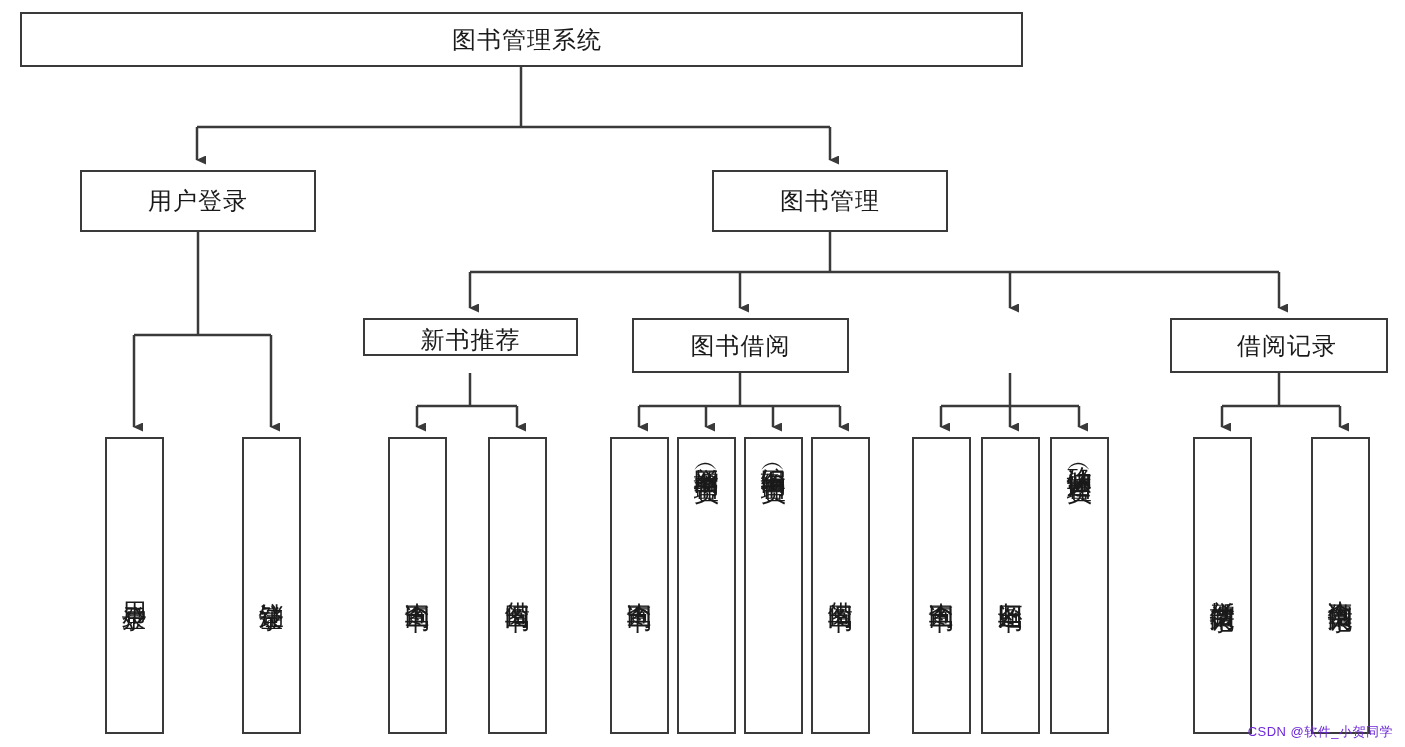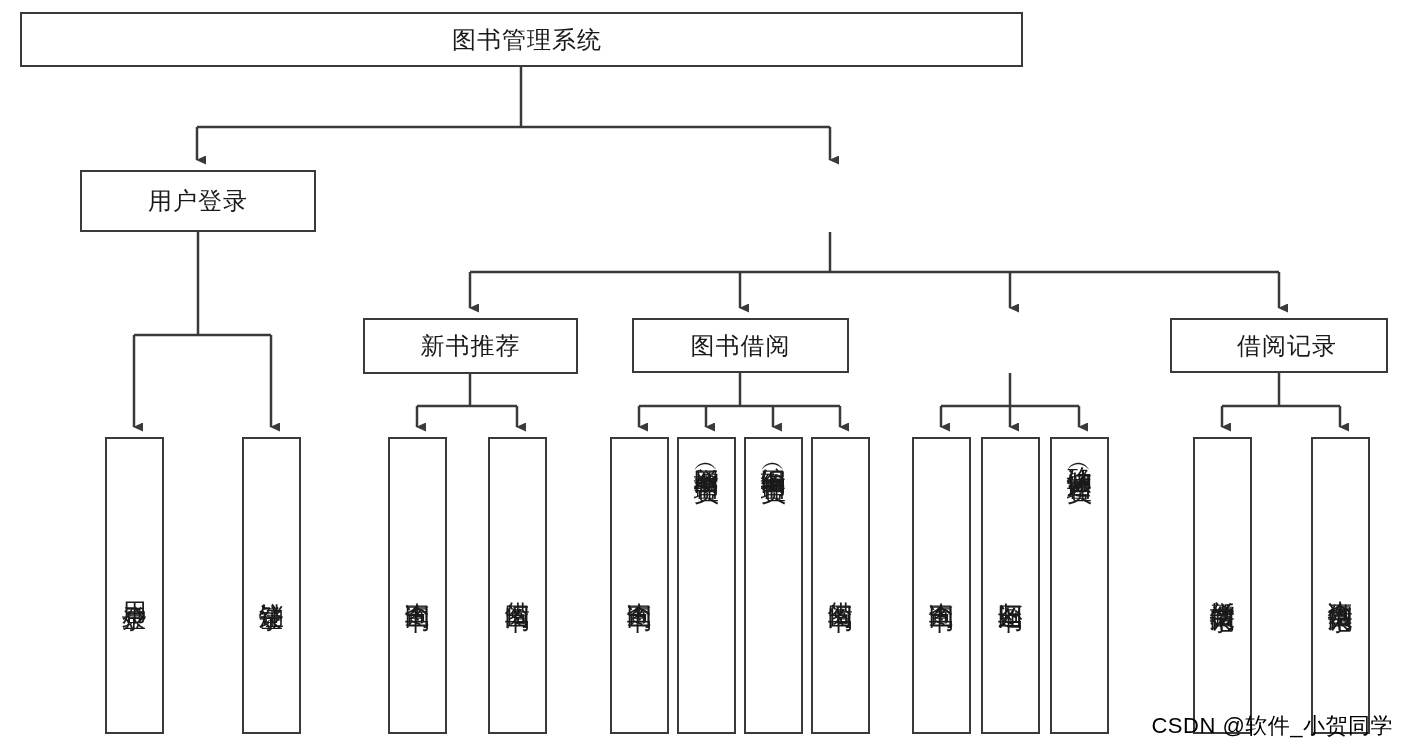--- a/index.html
+++ b/index.html
@@ -62,22 +62,22 @@
     white-space: nowrap;
   }
   .node.vertical.center-text {
     align-items: center;
     padding-top: 0;
   }
   #watermark {
     position: absolute;
     right: 12px;
     bottom: 6px;
-    font-size: 22px;
-    color: #000000;
+    font-size: 13px;
+    color: #6d28d9;
     letter-spacing: 0.5px;
     white-space: nowrap;
     pointer-events: none;
   }
 </style>
 </head>
 <body>
 
 <div id="diagram-root">
 
@@ -133,22 +133,25 @@
     </g>
   </svg>
 
   <div class="node root-node horizontal" style="left:20px; top:12px; width:1003px; height:55px;padding-left:11px;">
     <span class="node-label">图书管理系统</span>
   </div>
 
   <div class="node horizontal" style="left:80px; top:170px; width:236px; height:62px;">
     <span class="node-label">用户登录</span>
   </div>
-
-  <div class="node horizontal" style="left:363px; top:318px; width:215px; height:56px;">
+  <div class="node horizontal" style="left:712px; top:170px; width:236px; height:62px;">
+    <span class="node-label">图书管理</span>
+  </div>
+
+  <div class="node horizontal" style="left:363px; top:318px; width:215px; height:38px;align-items:flex-end;">
     <span class="node-label">新书推荐</span>
   </div>
   <div class="node horizontal" style="left:632px; top:318px; width:217px; height:55px;justify-content:center;">
     <span class="node-label">图书借阅</span>
   </div>
   <div class="node horizontal" style="left:1170px; top:318px; width:218px; height:55px;padding-left:16px;">
     <span class="node-label">借阅记录</span>
   </div>
 
   <div class="node vertical center-text" style="left:105px; top:437px; width:59px; height:297px;">

